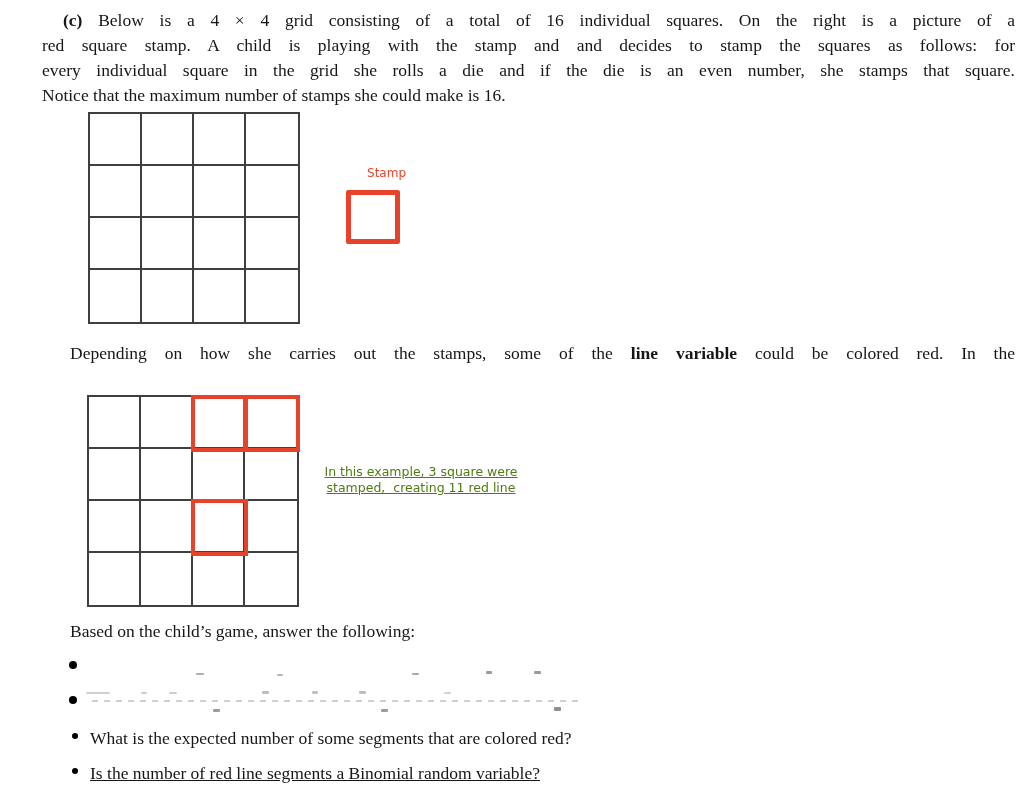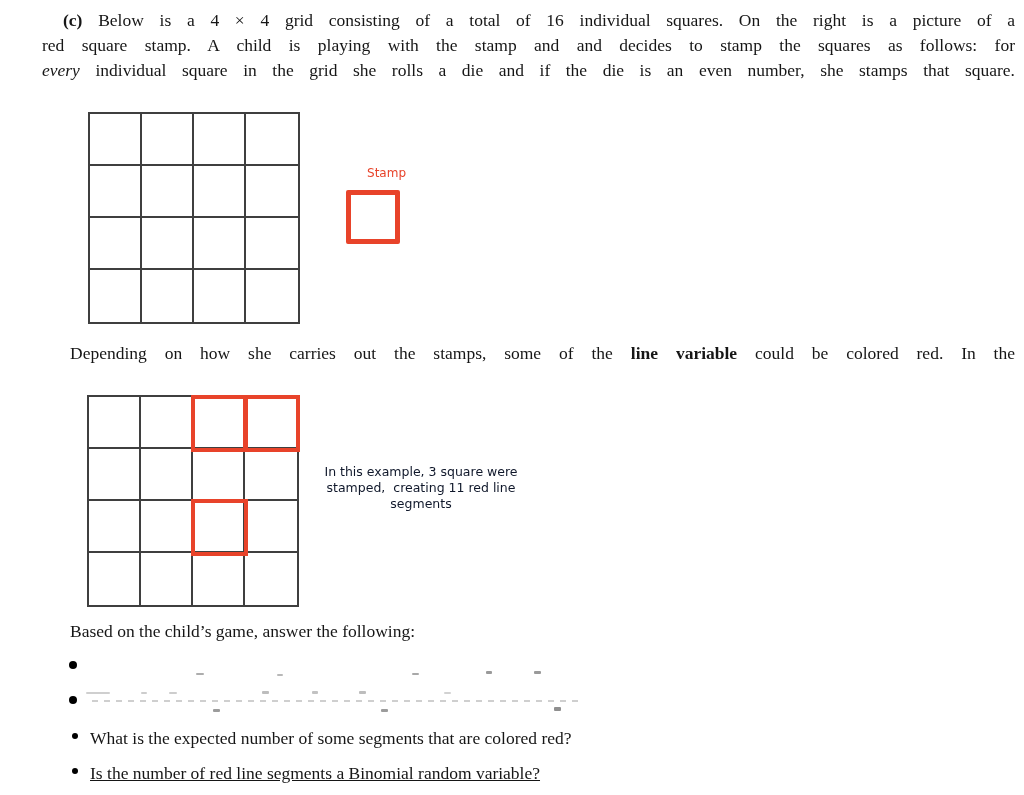--- a/index.html
+++ b/index.html
@@ -10,39 +10,39 @@
   html,body{margin:0;padding:0;background:#fff;}
   .page{
     position:relative;width:1024px;height:795px;background:#ffffff;overflow:hidden;
     font-family:"Liberation Serif","DejaVu Serif",serif;color:var(--text);
   }
   .para{position:absolute;font-size:17.5px;line-height:25px;}
   .line{white-space:normal;}
   .jline{text-align:justify;text-align-last:justify;}
   .indent1{text-indent:21px;}
   .indent2{text-indent:28px;}
-  .it{font-style:italic;}
+  .it{}
   .bd{font-weight:bold;}
 
   .grid{position:absolute;display:grid;border:2px solid var(--grid);}
   .grid .cell{width:52px;height:52px;box-sizing:border-box;
     border-right:2px solid var(--grid);border-bottom:2px solid var(--grid);background:#fff;}
   .grid .cell.last-col{border-right:none;}
   .grid .cell.last-row{border-bottom:none;}
   .stampcell{position:absolute;width:57px;height:57px;box-sizing:border-box;
     border:4px solid var(--red);}
 
   .stamp-label{position:absolute;left:340px;top:166px;width:66px;text-align:right;
     font-family:"DejaVu Sans","Liberation Sans",sans-serif;font-size:12px;color:var(--red);}
   .stamp-pic{position:absolute;left:346px;top:190px;width:54px;height:54px;
     box-sizing:border-box;border:5px solid var(--red);border-radius:2px;background:#fff;}
 
   .caption{position:absolute;left:318px;top:464px;width:206px;text-align:center;
     font-family:"DejaVu Sans","Liberation Sans",sans-serif;font-size:12.5px;
-    line-height:16px;color:#0f172a;}
+    line-height:16px;color:#4d7c0f;text-decoration:underline;}
 
   .intro{position:absolute;left:70px;top:621px;font-size:17.5px;}
 
   .dot{position:absolute;background:#000;border-radius:50%;}
   .dot-lg{width:8px;height:8px;}
   .dot-sm{width:6px;height:6px;}
   .q{position:absolute;left:90px;font-size:17.5px;}
 
   .ghost{position:absolute;border-radius:1px;}
   .ghost-dotted{position:absolute;height:2px;
@@ -50,20 +50,21 @@
 </style>
 </head>
 <body>
 
 <div class="page">
 
   <div class="para" style="left:42px;top:8px;width:973px;">
     <div class="line jline indent1"><span class="bd">(c)</span><span> Below is a 4 × 4 grid consisting of a total of 16 individual squares. On the right is a picture of a</span></div>
     <div class="line jline">red square stamp. A child is playing with the stamp and and decides to stamp the squares as follows: for</div>
     <div class="line jline"><span class="it">every</span><span> individual square in the grid she rolls a die and if the die is an even number, she stamps that square.</span></div>
+    <div class="line">Notice that the maximum number of stamps she could make is 16.</div>
   </div>
 
   <div class="grid" style="left: 88px; top: 112px; grid-template-columns: repeat(4, 52px); grid-auto-rows: 52px;">
       <div class="cell"></div>
       <div class="cell"></div>
       <div class="cell"></div>
       <div class="cell last-col"></div>
       <div class="cell"></div>
       <div class="cell"></div>
       <div class="cell"></div>
@@ -103,21 +104,20 @@
       <div class="cell last-row"></div>
       <div class="cell last-col last-row"></div>
       <div class="stampcell" style="left: 102px; top: -2px;"></div>
       <div class="stampcell" style="left: 154px; top: -2px;"></div>
       <div class="stampcell" style="left: 102px; top: 102px;"></div>
     </div>
 
   <div class="caption">
     <div>In this example, 3 square were</div>
     <div>stamped,&nbsp; creating 11 red line</div>
-    <div>segments</div>
   </div>
 
   <div class="intro">Based on the child’s game, answer the following:</div>
 
   <span class="dot dot-lg" style="left:69px;top:661px;"></span>
   <span class="dot dot-lg" style="left:69px;top:696px;"></span>
   <span class="dot dot-sm" style="left:72px;top:733px;"></span>
   <span class="dot dot-sm" style="left:72px;top:768px;"></span>
 
   <div>

